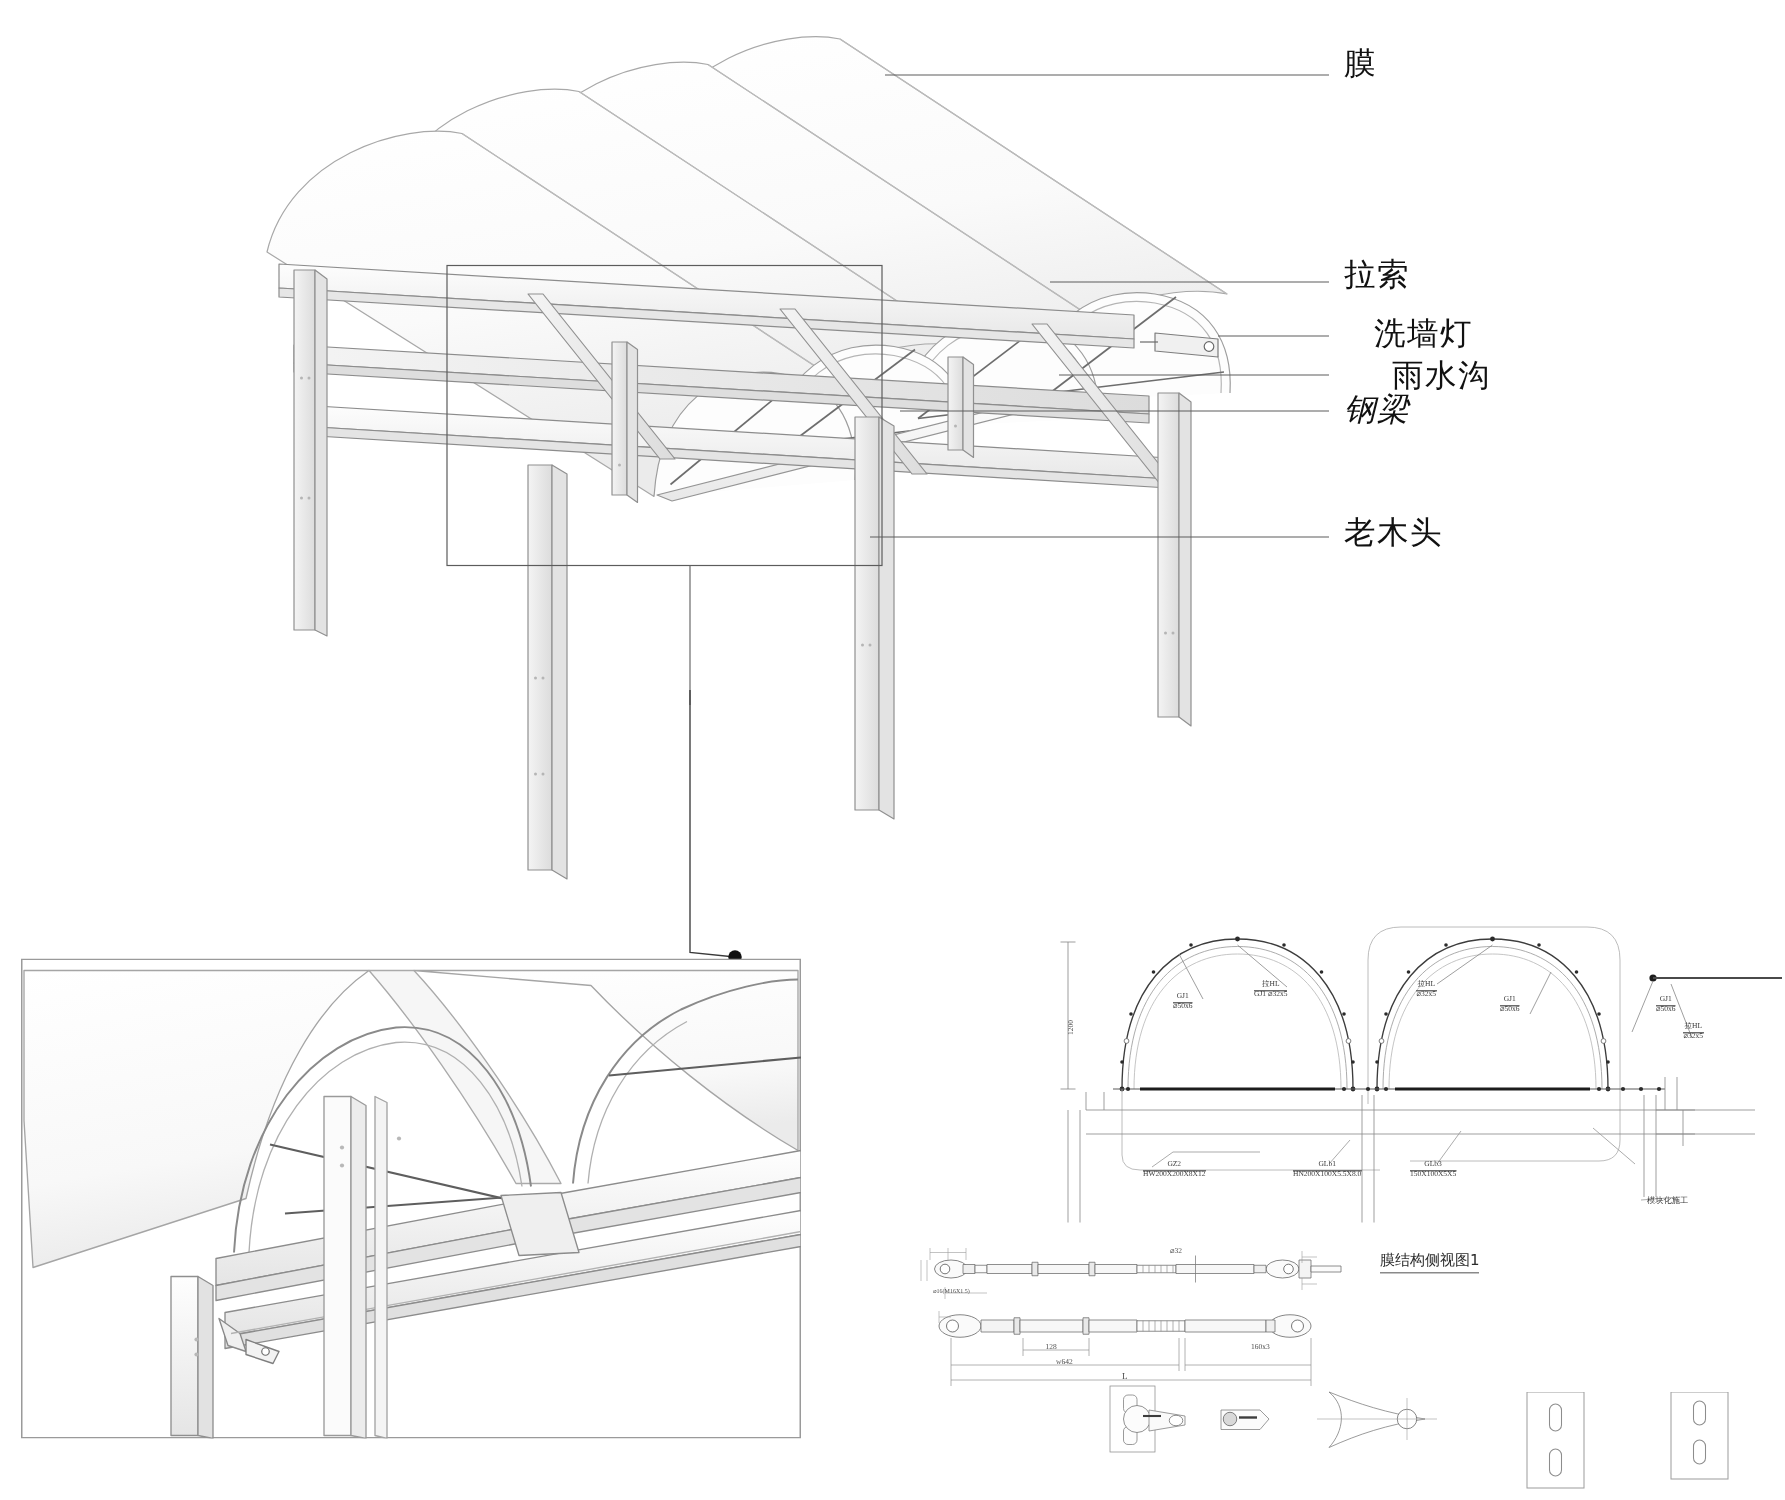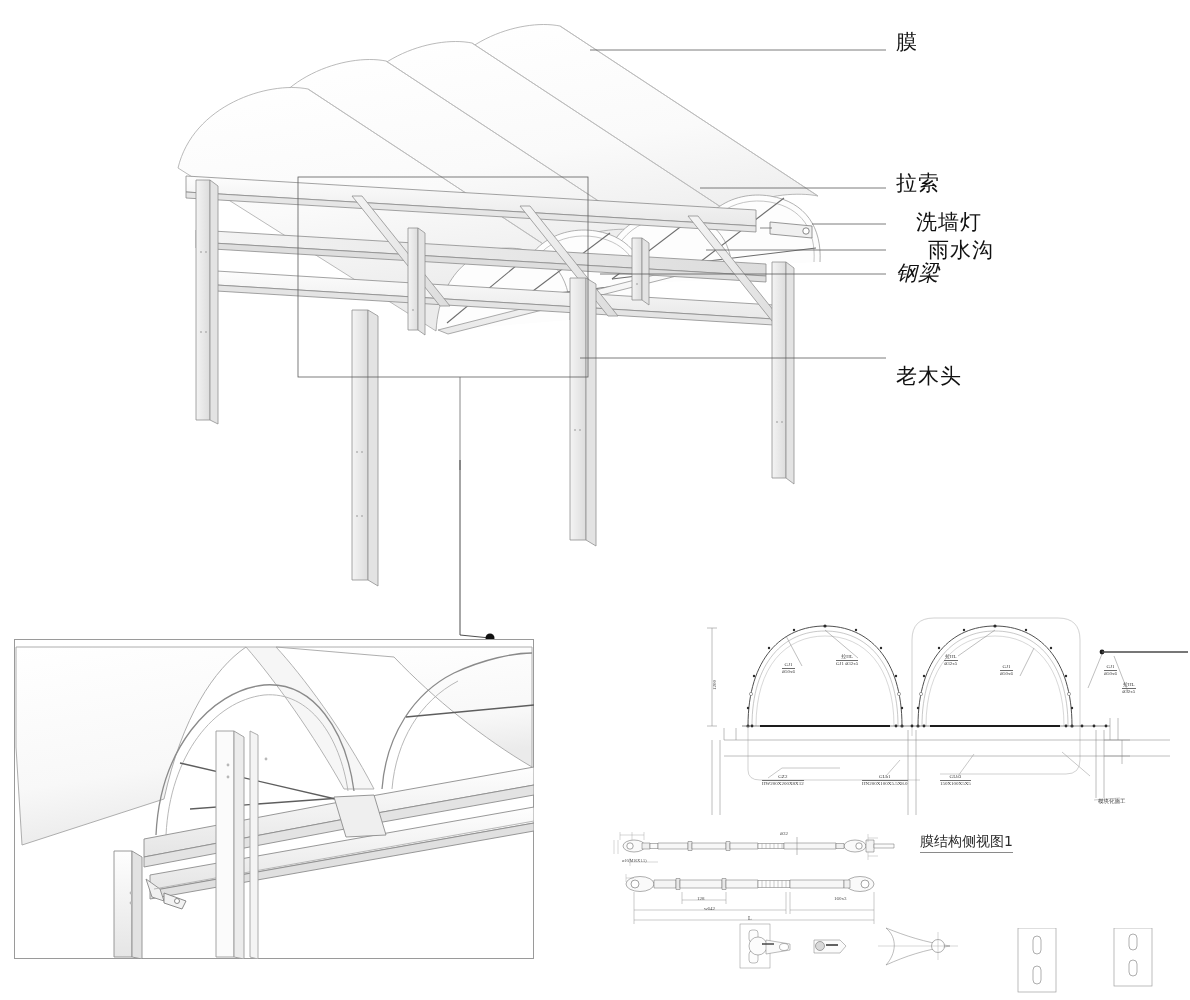--- a/index.html
+++ b/index.html
@@ -31,21 +31,21 @@
     line-height:1.18;
     color:#3b3b3b;
     white-space:nowrap;
     text-align:center;
     font-family:"Liberation Serif","DejaVu Serif",serif;
   }
   .tag b{font-weight:400;display:block;}
   .tag .u{border-bottom:0.5px solid #6d6d6d;padding:0 1px;display:block;}
   .caption{
     position:absolute;
-    font-size:14px;
+    font-size:10px;
     color:#2b2b2b;
     white-space:nowrap;
     font-family:"DejaVu Sans","Liberation Sans",sans-serif;
     border-bottom:0.6px solid #8a8a8a;
     padding-bottom:1px;
   }
   .dimtxt{
     position:absolute;font-size:5px;color:#4a4a4a;
     font-family:"Liberation Serif","DejaVu Serif",serif;
     transform-origin:0 0;
@@ -206,21 +206,21 @@
   <svg class="abs" style="left:440px;top:460px;" width="80" height="190">
     <path d="M20,0 L20,175 L50,178" stroke="#3a3a3a" stroke-width="0.9" fill="none"></path>
     <circle cx="50" cy="178" r="4.5" fill="#111111"></circle>
   </svg>
 
   <div class="callout" style="left:896px;top:32px;">膜</div>
   <div class="callout" style="left:896px;top:173px;">拉索</div>
   <div class="callout" style="left:896px;top:212px;margin-left:20px;">洗墙灯</div>
   <div class="callout" style="left:896px;top:240px;margin-left:32px;">雨水沟</div>
   <div class="callout" style="left:896px;top:263px;font-style:italic;">钢梁</div>
-  <div class="callout" style="left:896px;top:366px;">老木头</div>
+  <div class="callout" style="left:896px;top:345px;">老木头</div>
 
   <svg class="abs" style="left:14px;top:639px;" width="520" height="320">
     <defs>
       <linearGradient id="dmemb" x1="0" y1="0" x2="0.2" y2="1">
         <stop offset="0%" stop-color="#ffffff"></stop>
         <stop offset="70%" stop-color="#f8f8f8"></stop>
         <stop offset="100%" stop-color="#ebebeb"></stop>
       </linearGradient>
       <linearGradient id="dsteel" x1="0" y1="0" x2="0" y2="1">
         <stop offset="0%" stop-color="#fefefe"></stop>

